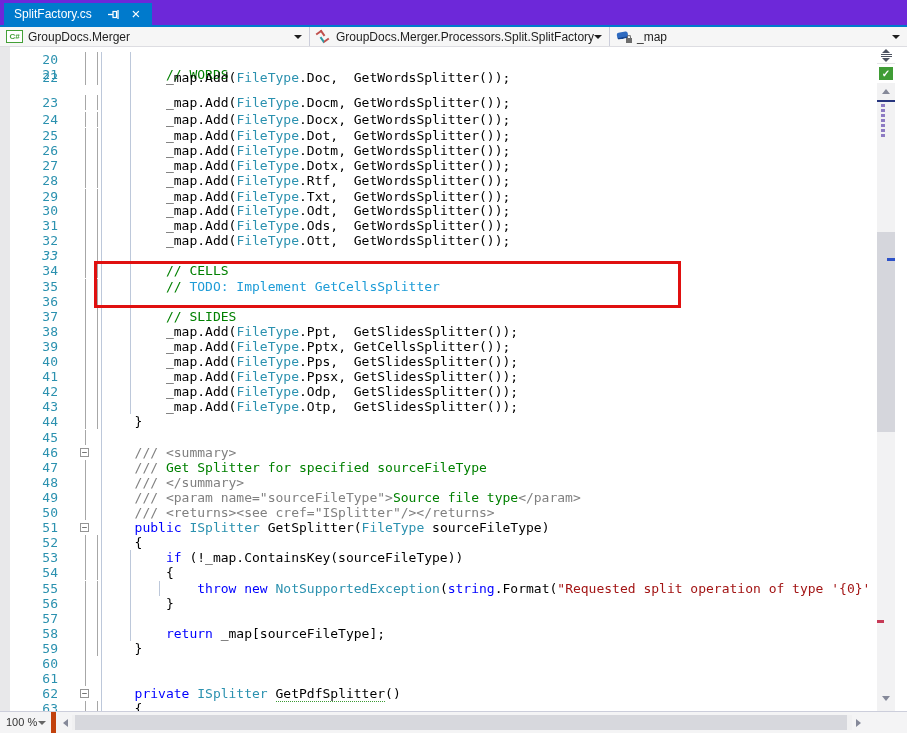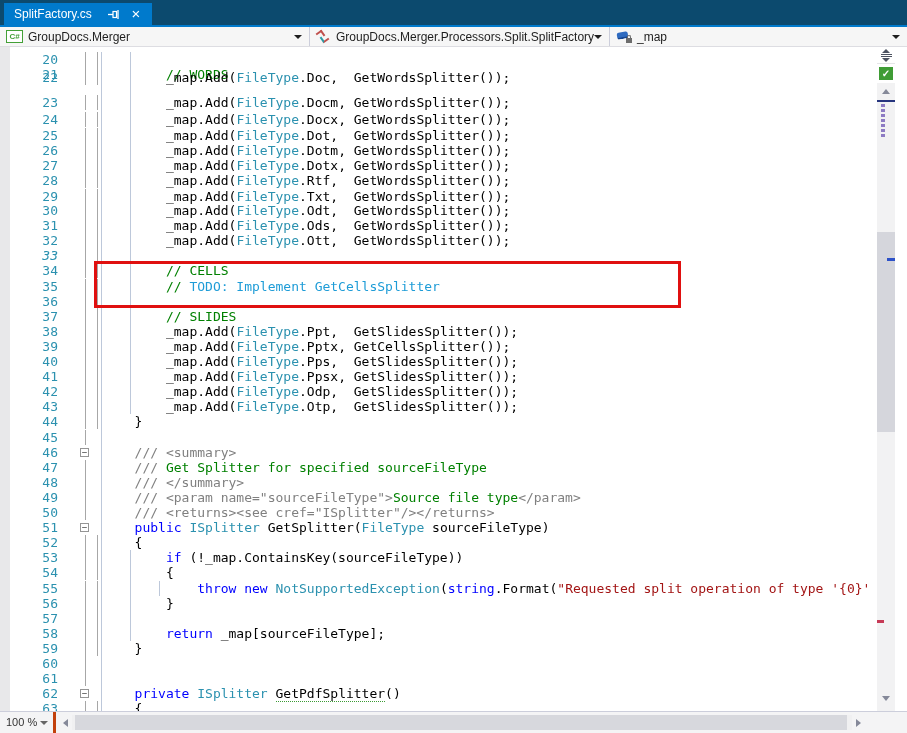--- a/index.html
+++ b/index.html
@@ -2,21 +2,21 @@
 <html><head>
 <meta charset="utf-8">
 <style>
   * { margin:0; padding:0; box-sizing:border-box; }
   html,body { width:907px; height:733px; overflow:hidden; background:#fff;
               font-family:"Liberation Sans", sans-serif; }
   #app { position:relative; width:907px; height:733px; background:#fff;
          border-bottom:1px solid #b9c2cf; }
 
   
-  .tabstrip { position:relative; height:27px; background:#0c4a6e; }
+  .tabstrip { position:relative; height:27px; background:#6d28d9; }
   .tab { position:absolute; left:4px; top:3px; height:22px; background:#007acc;
          color:#fff; display:flex; align-items:center; padding:0 8px 0 10px; }
   .tab-title { font-size:12px; color:#fff; margin-right:14px; }
   .tab-pin { width:16px; height:16px; margin-right:6px; display:flex;
              align-items:center; justify-content:center; }
   .tab-close { width:16px; height:16px; color:#fff; font-size:15px; line-height:15px;
                text-align:center; }
   .tab-underline { position:absolute; left:0; bottom:0; width:907px; height:2px;
                    background:#007acc; }
 
@@ -109,21 +109,21 @@
   .pdash { position:absolute; left:4px; width:4px; height:3px; background:#8e7cc3; }
   .bluetick { position:absolute; left:10px; top:175px; width:8px; height:3px;
             background:#2c51c8; }
   .redtick { position:absolute; left:0; top:537px; width:7px; height:3px;
             background:#c63a56; }
 
   
   .bottombar { position:relative; height:22px; background:#f4f4f5;
                border-top:1px solid #cccedb; }
   .zoomsel { position:absolute; left:0; top:0; width:56px; height:21px;
-             border-right:3px solid #c2410c; }
+             border-right:5px solid #c2410c; }
   .zoomsel .lbl { position:absolute; left:6px; top:4px; font-size:11px; color:#333; }
   .zoomsel .chev { right:5px; top:9px; border-top-color:#666; }
   .harrow-l { position:absolute; left:63px; top:7px; width:0; height:0;
              border-top:4px solid transparent; border-bottom:4px solid transparent;
              border-right:5px solid #858999; }
   .harrow-r { position:absolute; left:856px; top:7px; width:0; height:0;
              border-top:4px solid transparent; border-bottom:4px solid transparent;
              border-left:5px solid #858999; }
   .htrack { position:absolute; left:72px; top:3px; width:780px; height:15px;
             background:#f0f0f1; }

